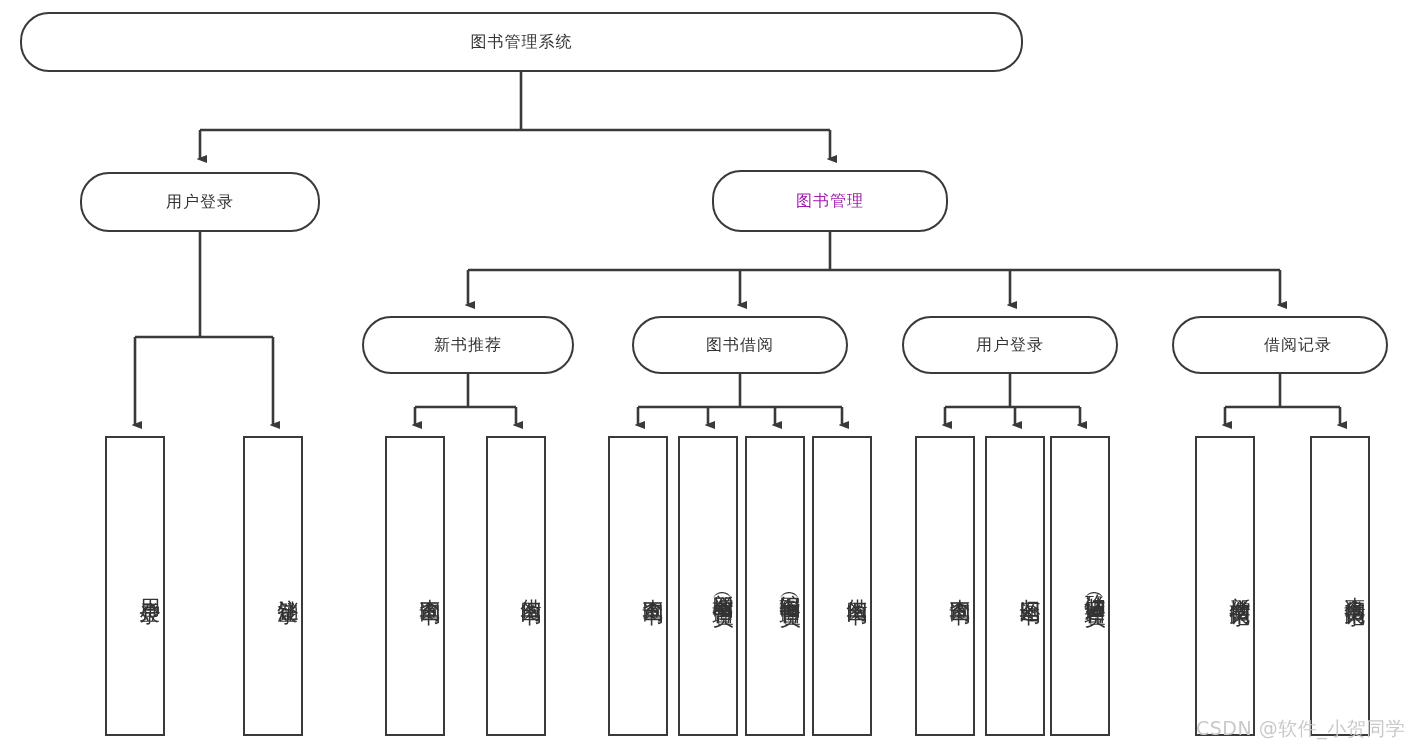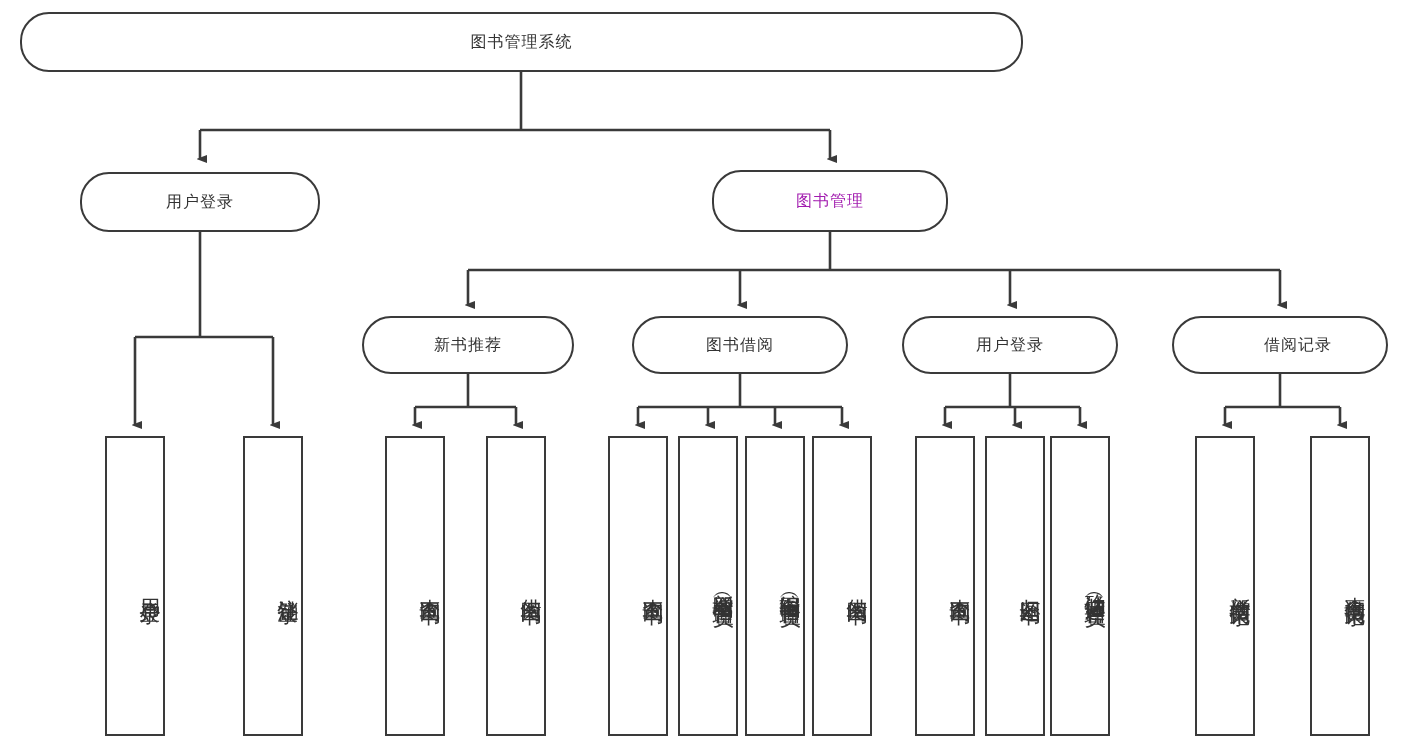--- a/index.html
+++ b/index.html
@@ -172,14 +172,15 @@
         <span class="label">确认归还（管理员）</span>
       </div>
       <div class="node vert" style="left: 1195px; top: 436px; width: 60px; height: 300px; border-color: rgb(58, 58, 58); color: rgb(51, 51, 51);">
         <span class="label">新增借阅记录</span>
       </div>
       <div class="node vert" style="left: 1310px; top: 436px; width: 60px; height: 300px; border-color: rgb(58, 58, 58); color: rgb(51, 51, 51);">
         <span class="label">查询借阅记录</span>
       </div>
     </div>
 
+  <div class="watermark" style="left: 1196px; top: 716px; color: rgb(201, 201, 201);">CSDN @软件_小贺同学</div>
 
 </div>
 
 </body></html>

